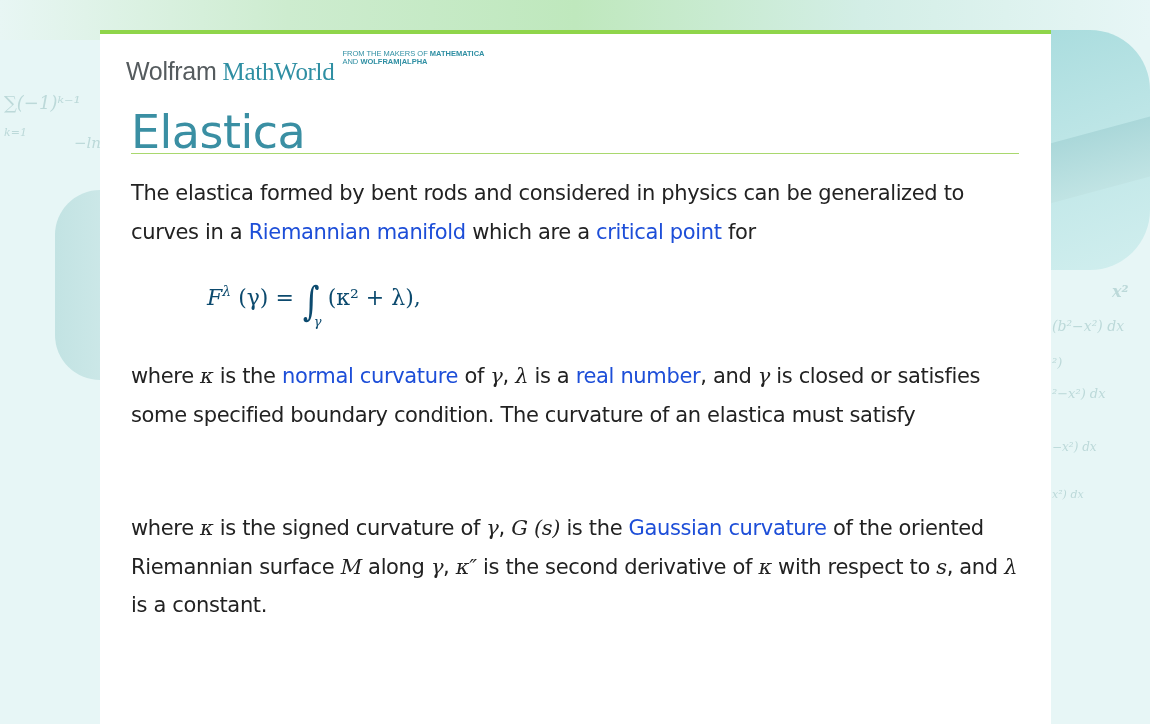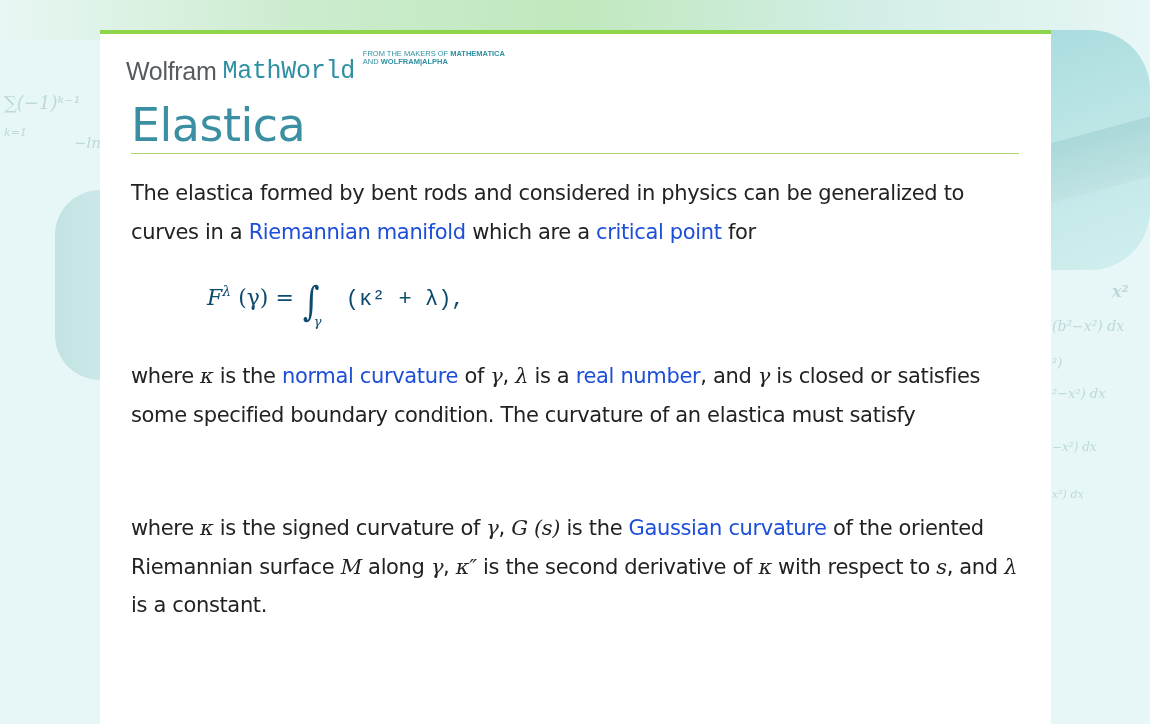--- a/index.html
+++ b/index.html
@@ -42,28 +42,28 @@
     .panel {
       position: absolute; left: 100px; top: 30px; width: 951px; height: 694px;
       background: #ffffff;
       border-top: 4px solid #8fd54a;
     }
     .logo {
       position: absolute; left: 26px; top: 26px; height: 26px;
       display: flex; align-items: flex-end; gap: 6px;
     }
     .logo-wolfram { font-family: "Liberation Sans", sans-serif; font-size: 25px; color: #555b5e; letter-spacing: -0.3px; text-align: right; }
-    .logo-mw { font-family: Liberation Mono, monospace; font-size: 25px; color: #2f8fa3; letter-spacing: -0.3px; }
+    .logo-mw { font-family: Liberation Serif, serif; font-size: 25px; color: #2f8fa3; letter-spacing: -0.3px; }
     .logo-tag {
       font-family: "Liberation Sans", sans-serif; font-size: 7.5px; line-height: 8px;
       color: #2f8fa3; margin-left: 2px; margin-bottom: 20px; text-transform: uppercase;
     }
     .logo-tag b { font-weight: bold; }
     .title {
-      position: absolute; left: 31px; top: 64px;
+      position: absolute; left: 31px; top: 71px;
       font-family: "DejaVu Sans", sans-serif;
       font-size: 46px; color: #3a8fa3; font-weight: normal;
       letter-spacing: -0.5px;
     }
     .title-rule {
       position: absolute; left: 31px; top: 119px; width: 888px; height: 1px;
       background: #a9d86e;
     }
     .para {
       position: absolute; left: 31px; width: 895px;
@@ -117,21 +117,21 @@
 
   <h1 class="title">Elastica</h1>
   <div class="title-rule"></div>
 
   <p class="para" style="top:140px;">
     <span>The elastica formed by bent rods and considered in physics can be generalized to curves in a </span><a href="#">Riemannian manifold</a><span> which are a </span><a href="#">critical point</a><span> for</span>
   </p>
 
   <div class="eq" style="top:244px;">
     <i>F</i><sup><i>λ</i></sup><span> (γ) = </span>
-    <span class="integral"><span>∫</span></span><span class="int-sub" style="margin-left:-8px;margin-top:36px;">γ</span><span style="margin-left:24px;font-family:Liberation Mono, monospace;">(κ² + λ),</span>
+    <span class="integral"><span>∫</span></span><span class="int-sub" style="margin-left:-8px;margin-top:36px;">γ</span><span style="margin-left:6px;">(κ² + λ),</span>
   </div>
 
   <p class="para" style="top:323px;">
     <span>where </span><span class="m">κ</span><span> is the </span><a href="#">normal curvature</a><span> of </span><span class="m">γ</span><span>, </span><span class="m">λ</span><span> is a </span><a href="#">real number</a><span>, and </span><span class="m">γ</span><span> is closed or satisfies some specified boundary condition. The curvature of an elastica must satisfy</span>
   </p>
 
 
   <p class="para" style="top:475px;">
     <span>where </span><span class="m">κ</span><span> is the signed curvature of </span><span class="m">γ</span><span>, </span><span class="m">G (s)</span><span> is the </span><a href="#">Gaussian curvature</a><span> of the oriented Riemannian surface </span><span class="m">M</span><span> along </span><span class="m">γ</span><span>, </span><span class="m">κ″</span><span> is the second derivative of </span><span class="m">κ</span><span> with respect to </span><span class="m">s</span><span>, and </span><span class="m">λ</span><span> is a constant.</span>
   </p>

